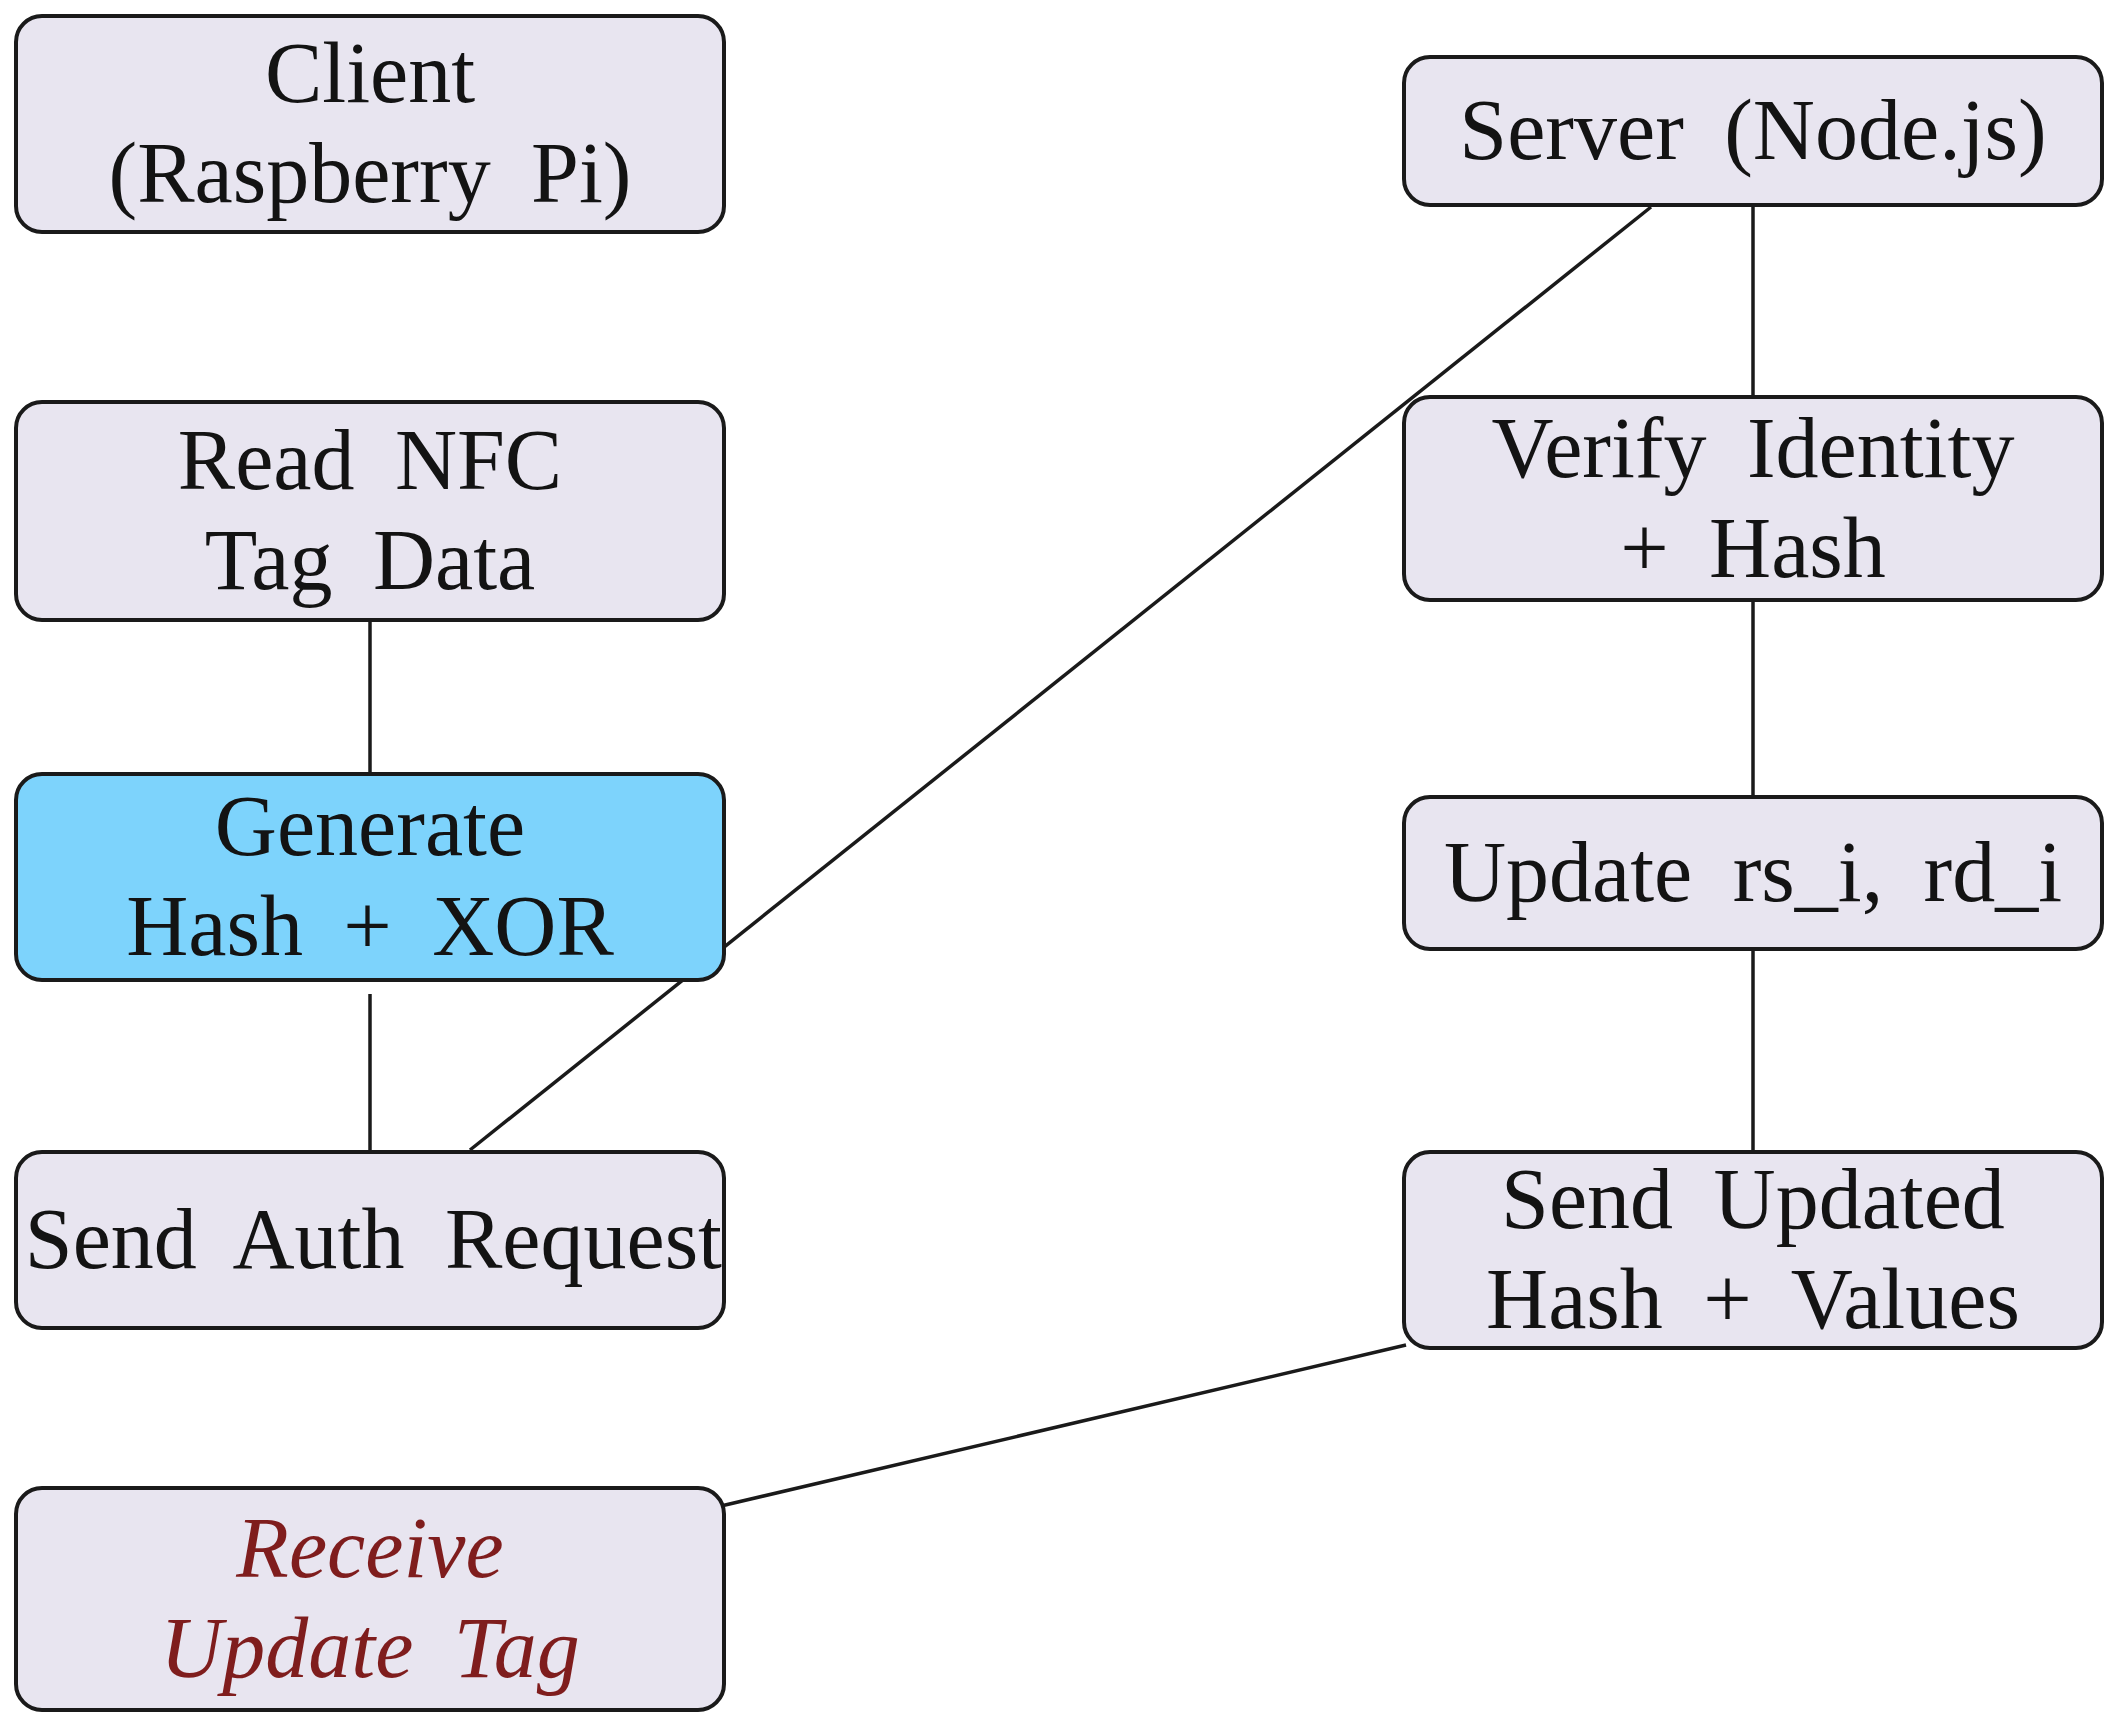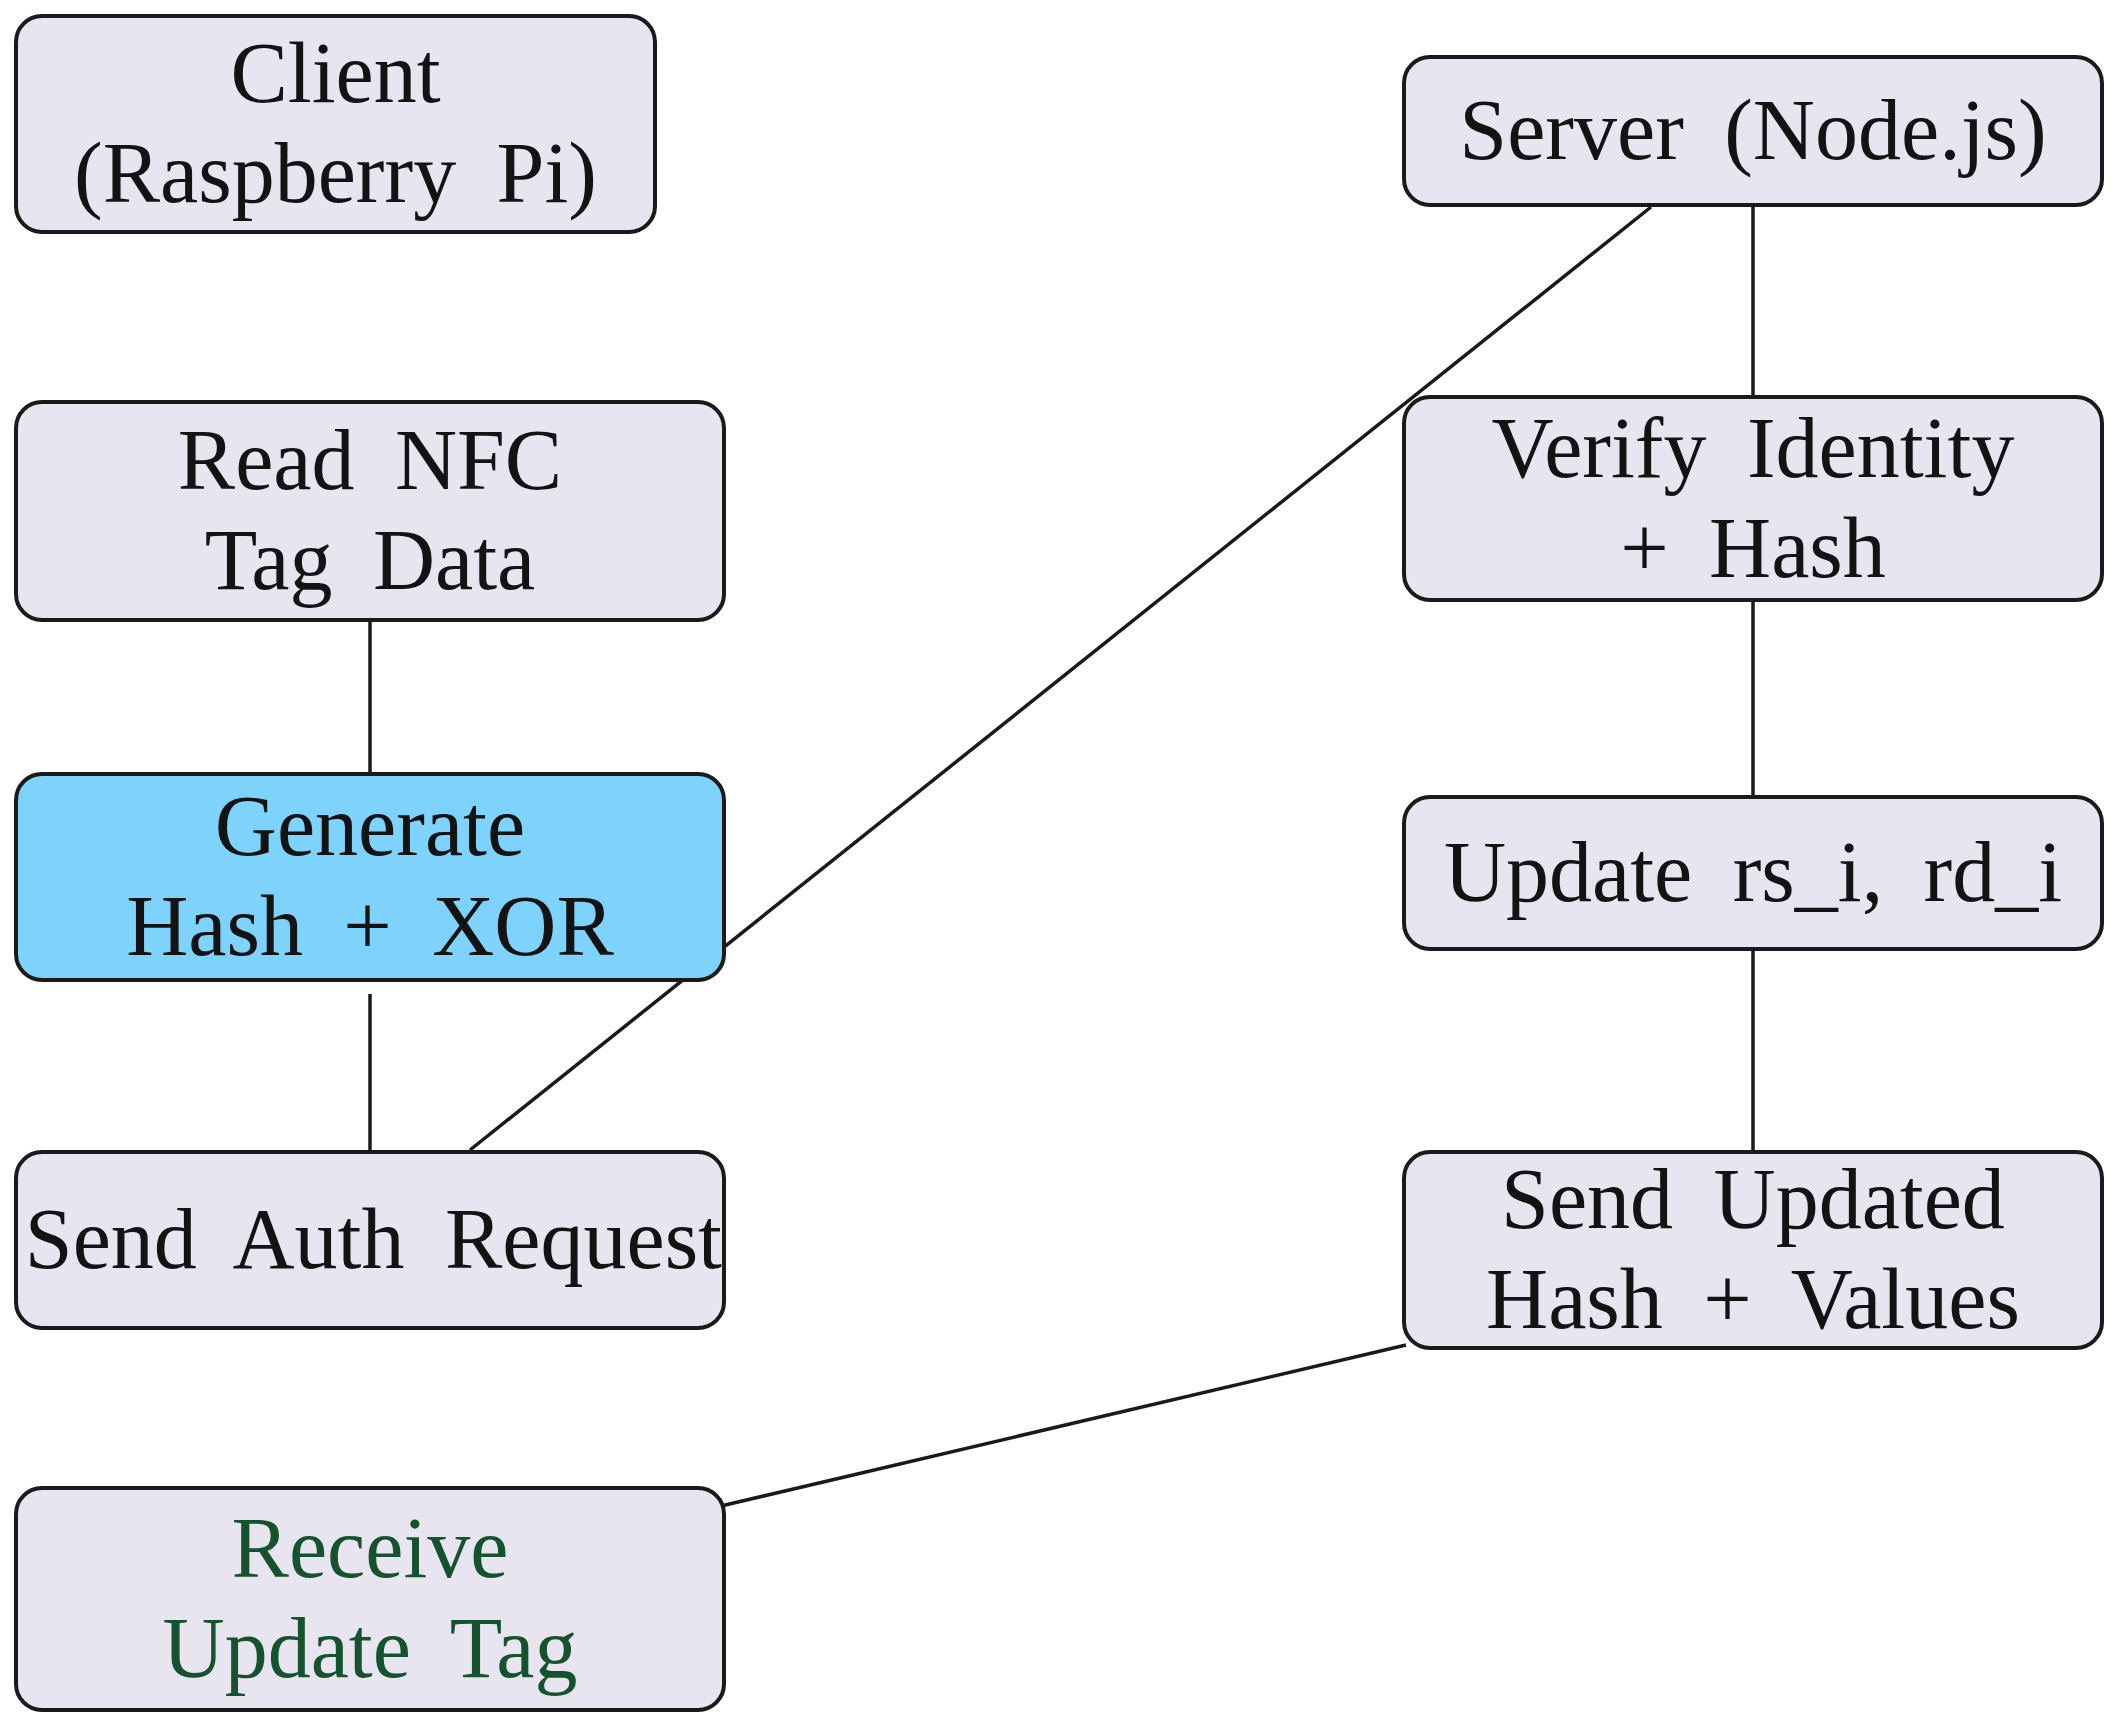--- a/index.html
+++ b/index.html
@@ -42,36 +42,36 @@
   <svg class="edges-layer" viewBox="0 0 2116 1729" xmlns="http://www.w3.org/2000/svg">
       <line x1="370" y1="614" x2="370" y2="772" stroke="#1a1a1a" stroke-width="3.5" stroke-linecap="butt"></line>
       <line x1="370" y1="994" x2="370" y2="1150" stroke="#1a1a1a" stroke-width="3.5" stroke-linecap="butt"></line>
       <line x1="470" y1="1150" x2="1651" y2="207" stroke="#1a1a1a" stroke-width="3.5" stroke-linecap="butt"></line>
       <line x1="1753" y1="207" x2="1753" y2="395" stroke="#1a1a1a" stroke-width="3.5" stroke-linecap="butt"></line>
       <line x1="1753" y1="602" x2="1753" y2="795" stroke="#1a1a1a" stroke-width="3.5" stroke-linecap="butt"></line>
       <line x1="1753" y1="951" x2="1753" y2="1150" stroke="#1a1a1a" stroke-width="3.5" stroke-linecap="butt"></line>
       <line x1="1406" y1="1345" x2="721" y2="1506" stroke="#1a1a1a" stroke-width="3.5" stroke-linecap="butt"></line>
     </svg>
 
-<div class="node" style="left: 14px; top: 14px; width: 643px; height: 220px; background: rgb(232, 229, 240); border: 4px solid rgb(26, 26, 26); color: rgb(19, 19, 19); text-align: center;">
+<div class="node" style="left: 14px; top: 14px; width: 712px; height: 220px; background: rgb(232, 229, 240); border: 4px solid rgb(26, 26, 26); color: rgb(19, 19, 19); text-align: center;">
       <span class="node-line">Client</span>
       <span class="node-line">(Raspberry Pi)</span>
     </div>
     <div class="node" style="left: 14px; top: 400px; width: 712px; height: 222px; background: rgb(232, 229, 240); border: 4px solid rgb(26, 26, 26); color: rgb(19, 19, 19);">
       <span class="node-line">Read NFC</span>
       <span class="node-line">Tag Data</span>
     </div>
     <div class="node" style="left: 14px; top: 772px; width: 712px; height: 210px; background: #7dd3fc; border: 4px solid rgb(26, 26, 26); color: rgb(19, 19, 19);">
       <span class="node-line">Generate</span>
       <span class="node-line">Hash + XOR</span>
     </div>
     <div class="node" style="left: 14px; top: 1150px; width: 712px; height: 180px; background: rgb(232, 229, 240); border: 4px solid rgb(26, 26, 26); color: rgb(19, 19, 19); align-items: flex-end;">
       <span class="node-line">Send Auth Request</span>
     </div>
-    <div class="node" style="left: 14px; top: 1486px; width: 712px; height: 226px; background: rgb(232, 229, 240); border: 4px solid rgb(26, 26, 26); color: #14532d;">
+    <div class="node" style="left: 14px; top: 1486px; width: 712px; height: 226px; background: rgb(232, 229, 240); border: 4px solid rgb(26, 26, 26); color: #7f1d1d; font-style: italic;">
       <span class="node-line">Receive</span>
       <span class="node-line">Update Tag</span>
     </div>
     <div class="node" style="left: 1402px; top: 55px; width: 702px; height: 152px; background: rgb(232, 229, 240); border: 4px solid rgb(26, 26, 26); color: rgb(19, 19, 19);">
       <span class="node-line">Server (Node.js)</span>
     </div>
     <div class="node" style="left: 1402px; top: 395px; width: 702px; height: 207px; background: rgb(232, 229, 240); border: 4px solid rgb(26, 26, 26); color: rgb(19, 19, 19);">
       <span class="node-line">Verify Identity</span>
       <span class="node-line">+ Hash</span>
     </div>

